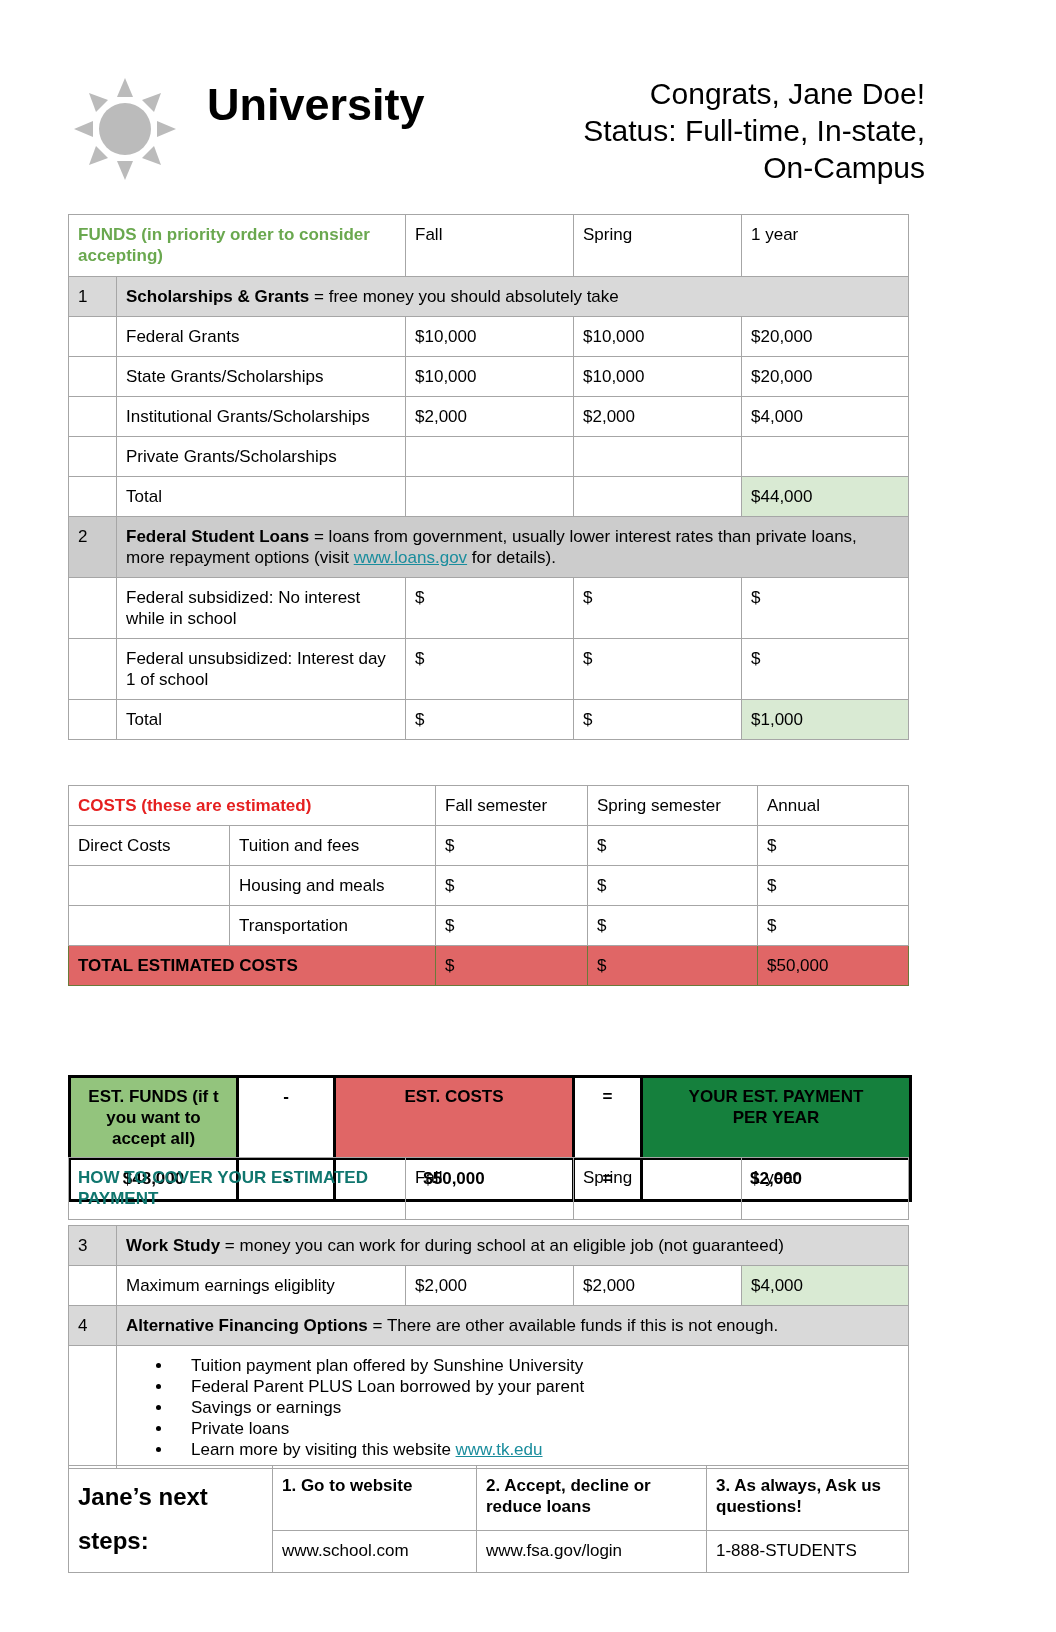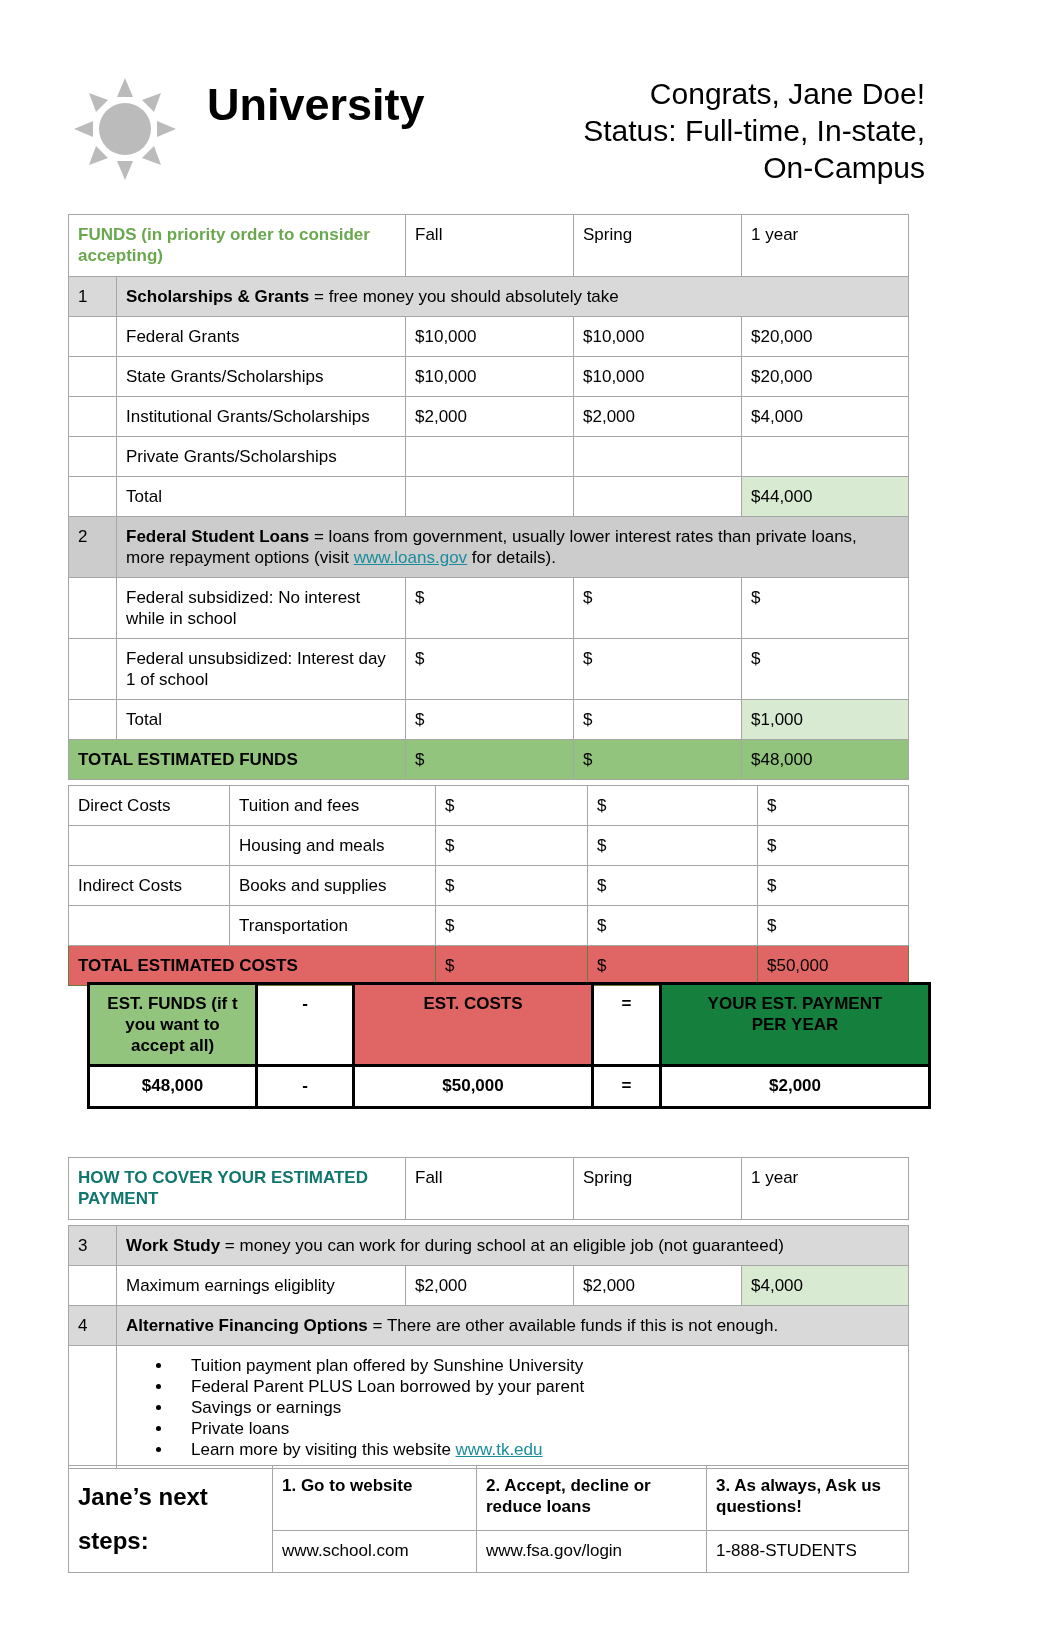--- a/index.html
+++ b/index.html
@@ -26,21 +26,21 @@
   .gray { background: #d9d9d9; }
   .gray-dark { background: #cccccc; }
   .light-green { background: #d9ead3; }
   .green { background: #93c47d; }
   .red { background: #e06666; }
   .blue { background: #15803d; }
 
   .bold { font-weight: bold; }
   a.link { color: #1155cc; text-decoration: underline; color: #1a8d9d; text-align: center; }
 
-  .summary { position: absolute; left: 68px; top: 982px; width: 841px; border-collapse: collapse; margin-left: 19px; }
+  .summary { position: absolute; left: 68px; top: 1075px; width: 841px; border-collapse: collapse; }
   .summary td { border: 3px solid #000; text-align: center; font-weight: bold; font-size: 17px; padding: 8px 6px; line-height: 21px; }
 
   .steps td.title { font-size: 24px; font-weight: bold; line-height: 44px; vertical-align: middle; padding-left: 9px; }
 </style>
 </head>
 <body>
 
 <div class="header">
   <svg class="logo" viewBox="0 0 106 106">
     <circle cx="53" cy="53" r="26" fill="#bbbbbb"></circle>
@@ -137,55 +137,48 @@
     <td>$</td>
     <td>$</td>
   </tr>
   <tr style="height:40px">
     <td></td>
     <td>Total</td>
     <td>$</td>
     <td>$</td>
     <td class="light-green">$1,000</td>
   </tr>
-  <tr style="height:40px" class="green">
-    <td colspan="2" class="bold">TOTAL ESTIMATED FUNDS</td>
-    <td>$</td>
-    <td>$</td>
-    <td>$48,000</td>
-  </tr>
 </tbody>
   </table>
 
 <table class="costs">
   <colgroup>
     <col style="width:161px">
       <col style="width:206px">
       <col style="width:152px">
       <col style="width:170px">
       <col style="width:151px">
   </colgroup>
   <tbody>
+      <tr style="height:40px">
+    <td colspan="2" class="red-head">COSTS (these are estimated)</td>
+    <td>Fall semester</td>
+    <td>Spring semester</td>
+    <td>Annual</td>
+  </tr>
   <tr style="height:40px">
     <td>Direct Costs</td>
     <td>Tuition and fees</td>
     <td>$</td>
     <td>$</td>
     <td>$</td>
   </tr>
   <tr style="height:40px">
     <td></td>
     <td>Housing and meals</td>
-    <td>$</td>
-    <td>$</td>
-    <td>$</td>
-  </tr>
-  <tr style="height:40px">
-    <td>Indirect Costs</td>
-    <td>Books and supplies</td>
     <td>$</td>
     <td>$</td>
     <td>$</td>
   </tr>
   <tr style="height:40px">
     <td></td>
     <td>Transportation</td>
     <td>$</td>
     <td>$</td>
     <td>$</td>

